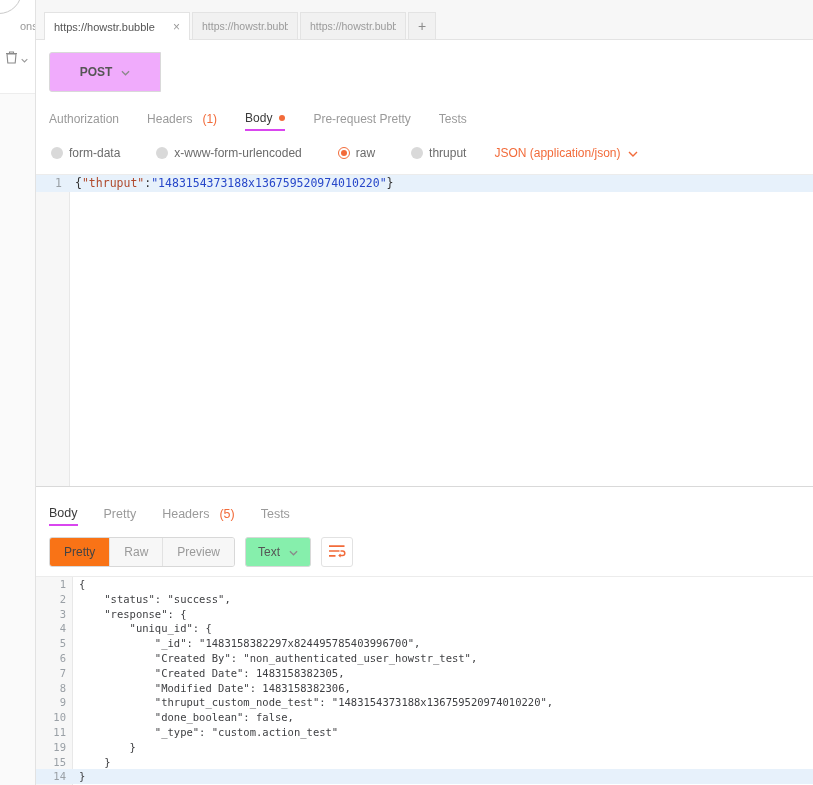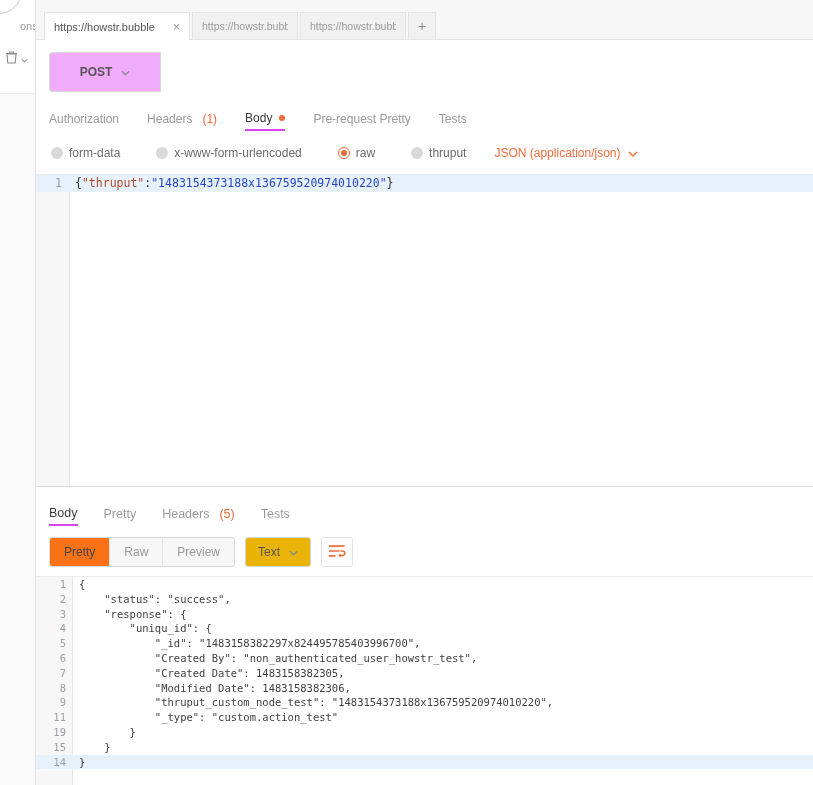--- a/index.html
+++ b/index.html
@@ -63,21 +63,21 @@
 
   
   .resp-tabs { display: flex; gap: 26px; padding-left: 13px; margin-top: 14px; height: 25px; font-size: 12.5px; color: #9a9a9a; flex: none; }
 
   
   .view-row { display: flex; align-items: center; padding-left: 13px; margin-top: 10px; height: 32px; gap: 10px; flex: none; }
   .seg { display: flex; height: 30px; border: 1px solid #d8d8d8; border-radius: 3px; overflow: hidden; }
   .seg-btn { padding: 0 14px; display: flex; align-items: center; font-size: 12px; color: #9a9a9a; background: #f7f7f7; border-left: 1px solid #e2e2e2; cursor: pointer; }
   .seg-btn:first-child { border-left: none; }
   .seg-btn.active { background: #f97316; color: #444; text-align: right; }
-  .fmt-select { height: 30px; border: 1px solid #d8d8d8; border-radius: 3px; background: #eab308; display: flex; align-items: center; gap: 9px; padding: 0 12px; font-size: 12px; color: #555; cursor: pointer; }
+  .fmt-select { height: 30px; border: 1px solid #d8d8d8; border-radius: 3px; background: #86efac; display: flex; align-items: center; gap: 9px; padding: 0 12px; font-size: 12px; color: #555; cursor: pointer; }
   .wrap-btn { height: 30px; width: 32px; border: 1px solid #e2e2e2; border-radius: 3px; background: #fff; display: flex; align-items: center; justify-content: center; cursor: pointer; }
 
   
   .resp-editor { margin-top: 8px; border-top: 1px solid #ececec; flex: 1; position: relative; font-family: "DejaVu Sans Mono", monospace; font-size: 10.5px; overflow: hidden; }
   .r-gutter { position: absolute; left: 0; top: 0; bottom: 0; width: 37px; background: #f7f7f7; border-right: 1px solid #e8e8e8; }
   .r-line { position: relative; height: 14.8px; line-height: 14.8px; display: flex; }
   .r-line.hl { background: #e7f1fb; }
   .r-num { width: 37px; flex: none; text-align: right; padding-right: 7px; color: #9aa0a6; }
   .r-code { padding-left: 6px; white-space: pre; color: #3e3f42; }
 </style>
@@ -264,20 +264,24 @@
         </div>
         <div class="r-line">
           <span class="r-num">8</span>
           <span class="r-code">            "Modified Date": 1483158382306,</span>
         </div>
         <div class="r-line">
           <span class="r-num">9</span>
           <span class="r-code">            "thruput_custom_node_test": "1483154373188x136759520974010220",</span>
         </div>
         <div class="r-line">
+          <span class="r-num">10</span>
+          <span class="r-code">            "done_boolean": false,</span>
+        </div>
+        <div class="r-line">
           <span class="r-num">11</span>
           <span class="r-code">            "_type": "custom.action_test"</span>
         </div>
         <div class="r-line">
           <span class="r-num">19</span>
           <span class="r-code">        }</span>
         </div>
         <div class="r-line">
           <span class="r-num">15</span>
           <span class="r-code">    }</span>

